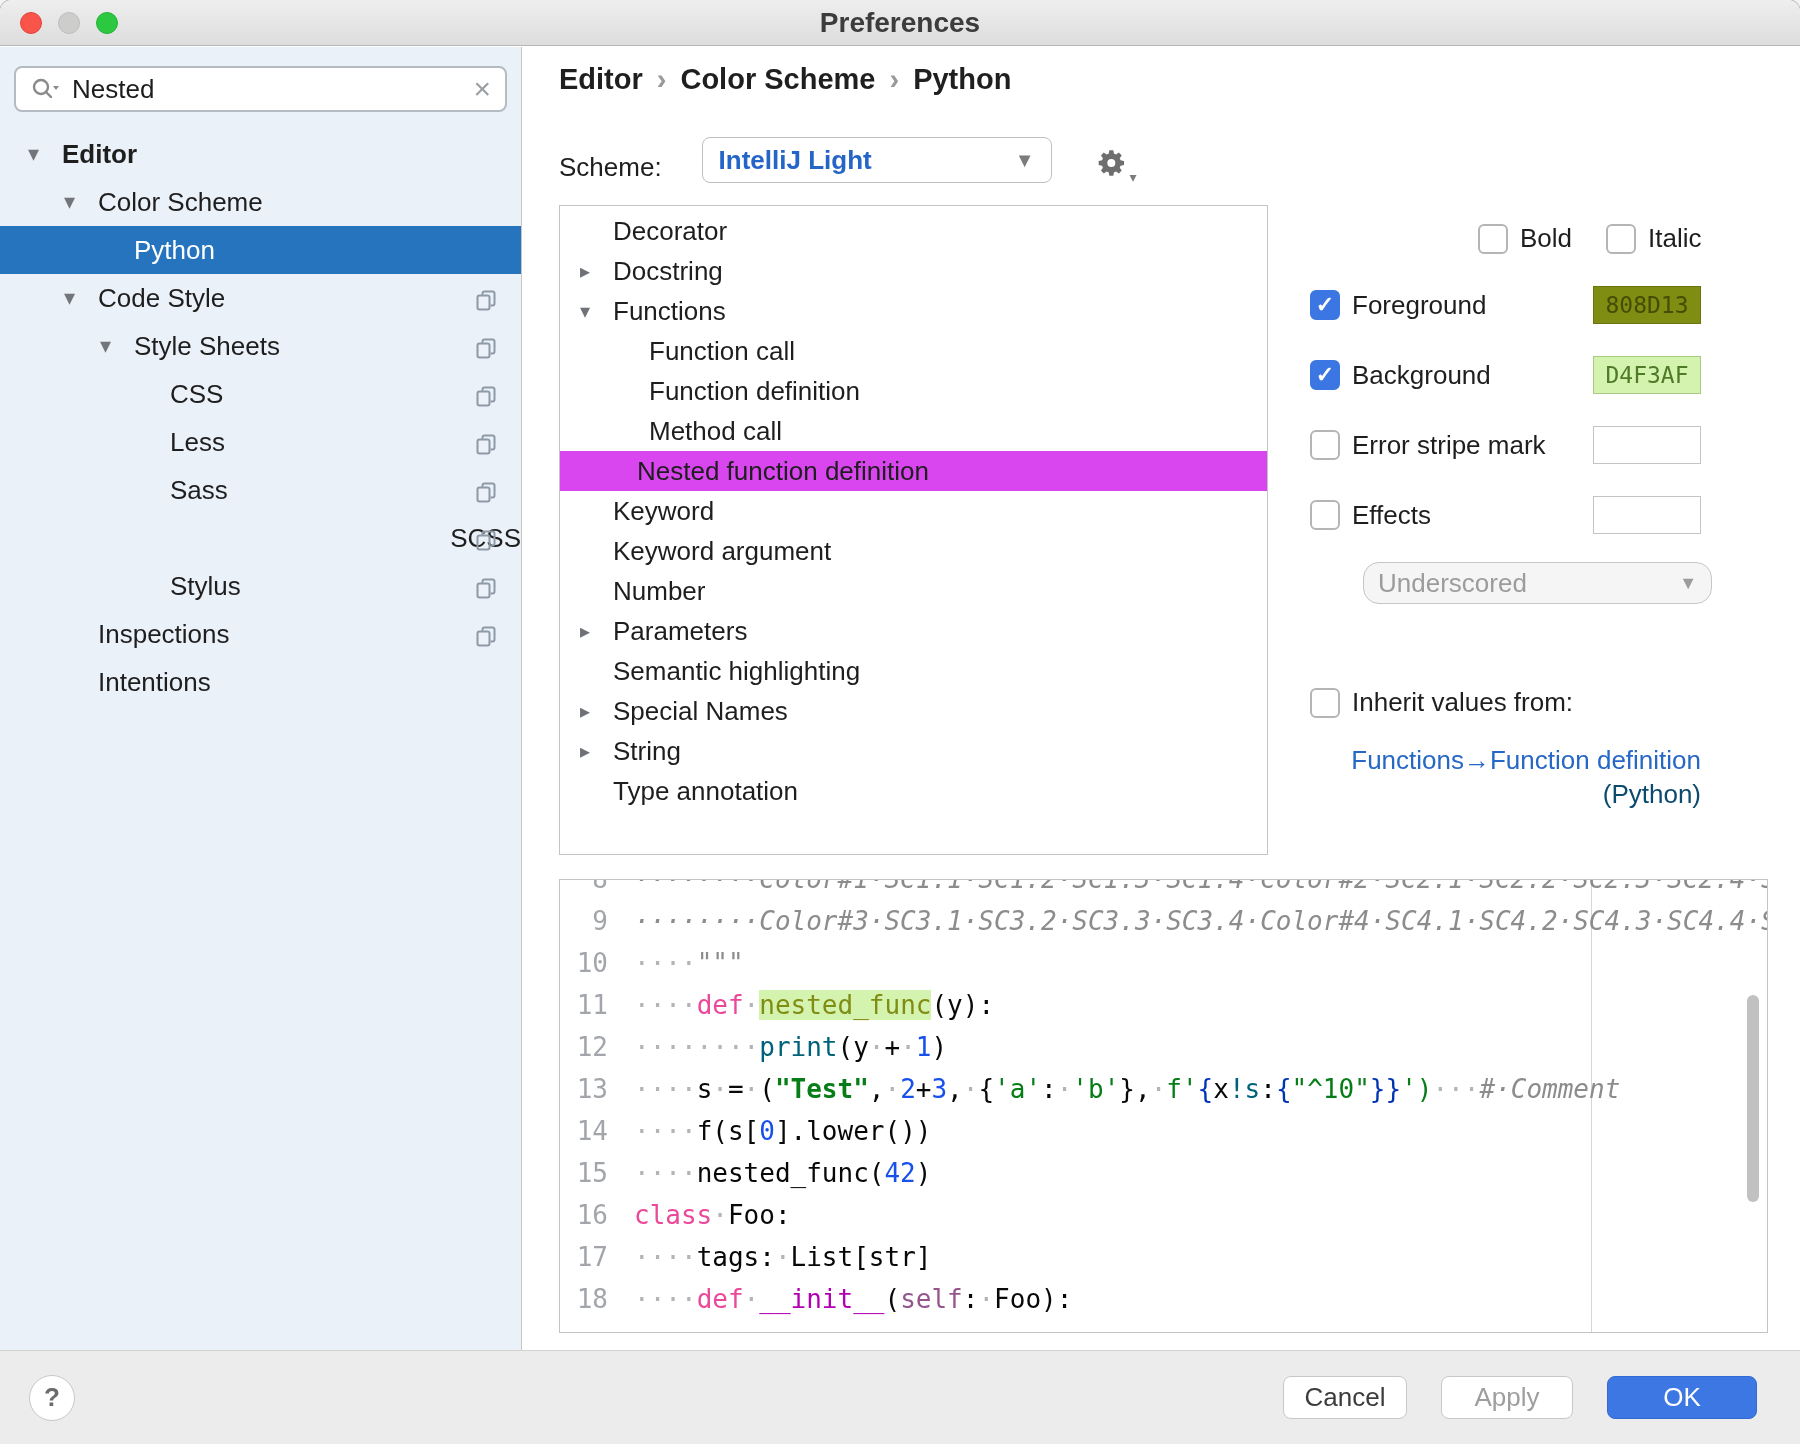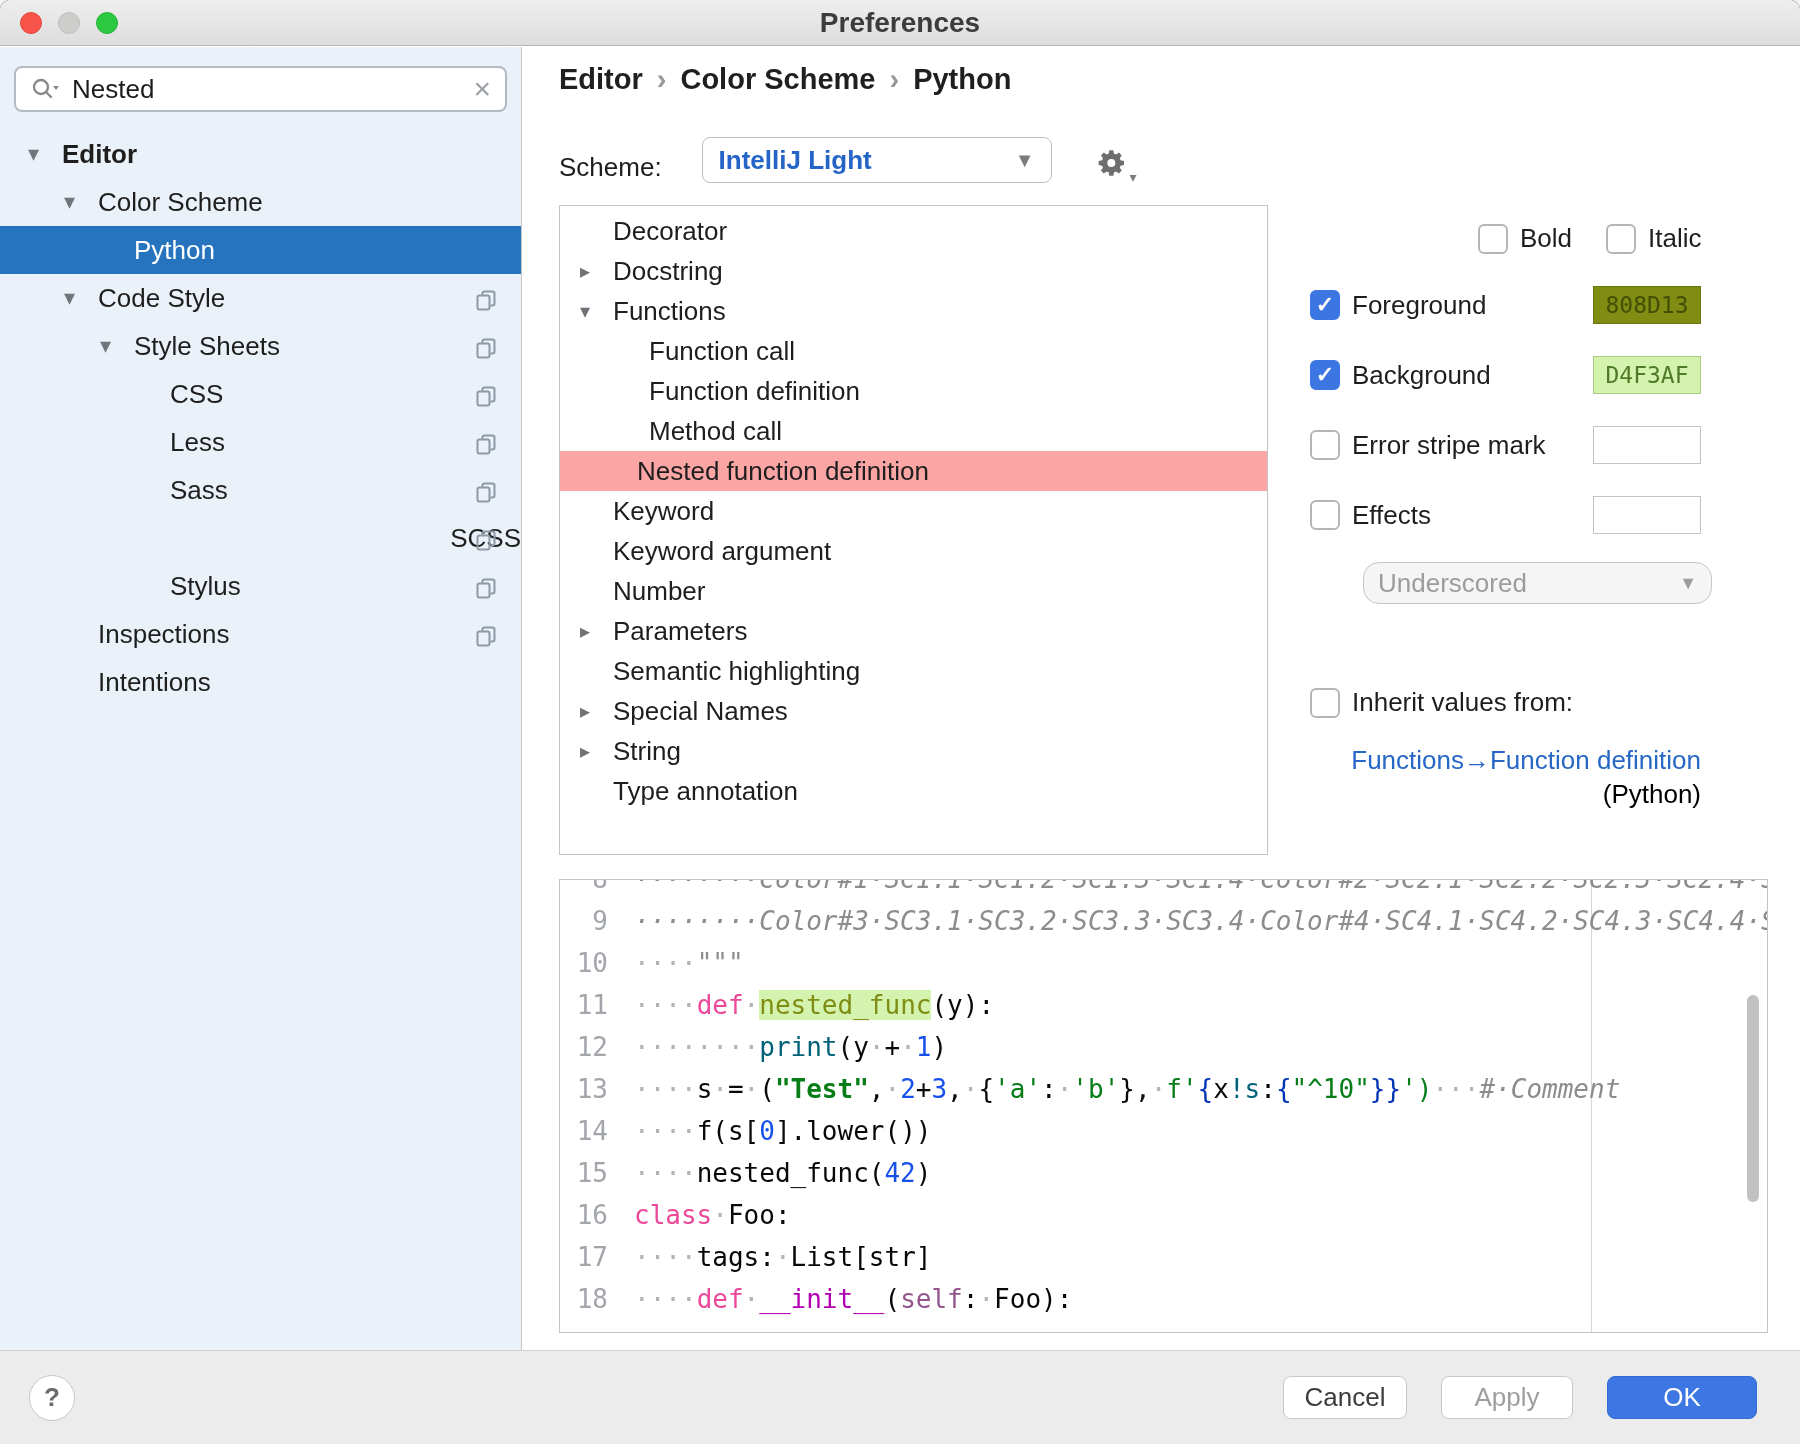--- a/index.html
+++ b/index.html
@@ -36,33 +36,33 @@
   .scheme-select .val{font-size:26px;font-weight:bold;color:#2565c8;flex:1;}
   .scheme-select .arrow{color:#7c7c7c;font-size:20px;}
   .gear-wrap{margin-left:44px;position:relative;display:flex;align-items:flex-end;}
   .gear-wrap .mini-arrow{color:#7c7c7c;font-size:14px;margin-left:2px;margin-bottom:-2px;}
   
   .attr-panel{position:absolute;left:36px;top:158px;width:709px;height:650px;border:1px solid #c4c4c4;background:#fff;overflow:hidden;padding-top:5px;}
   .attr-row{height:40px;display:flex;align-items:center;font-size:26px;color:#1e1e1e;}
   .attr-row .chev{width:33px;display:inline-block;color:#6e7277;font-size:20px;}
   .attr-row.lvl1{padding-left:20px;}
   .attr-row.lvl2{padding-left:56px;}
-  .attr-row.selected{background:#fca5a5;padding-left:44px;}
+  .attr-row.selected{background:#d946ef;padding-left:44px;}
   
   .options{position:absolute;left:767px;top:158px;width:478px;height:650px;}
   .opt-abs{position:absolute;display:flex;align-items:center;}
   .cb{width:30px;height:30px;border-radius:6px;background:#fff;border:2px solid #b5b5b5;display:inline-flex;align-items:center;justify-content:center;flex:0 0 auto;}
   .cb.checked{background:#3b76e3;border-color:#3b76e3;color:#fff;font-size:22px;font-weight:bold;}
   .cb-label{font-size:26px;color:#1e1e1e;margin-left:12px;}
   .swatch{position:absolute;right:67px;width:108px;height:38px;display:flex;align-items:center;justify-content:center;font-family:"DejaVu Sans Mono",monospace;font-size:23px;border:1px solid #c4c4c4;background:#fff;}
   .effect-select{position:absolute;left:73px;top:357px;width:349px;height:42px;border:1px solid #c6c6c6;border-radius:16px;background:#f5f5f5;display:flex;align-items:center;padding:0 14px;}
   .effect-select .val{flex:1;font-size:26px;color:#9c9c9c;}
   .effect-select .arrow{color:#9c9c9c;font-size:18px;}
   .inherit-link{position:absolute;right:67px;top:540px;font-size:26px;color:#2767c6;cursor:default;}
-  .inherit-lang{position:absolute;right:67px;top:574px;font-size:26px;color:#000000;}
+  .inherit-lang{position:absolute;right:67px;top:574px;font-size:26px;color:#0c4a6e;}
   
   .preview{position:absolute;left:36px;top:832px;width:1209px;height:454px;border:1px solid #c4c4c4;background:#fff;overflow:hidden;}
   .margin-guide{position:absolute;left:1031px;top:0;bottom:0;width:1px;background:#d6d6d6;}
   .code-lines{position:relative;margin-top:-22px;white-space:pre;font-family:"DejaVu Sans Mono",monospace;font-size:26px;}
   .code-line{height:42px;line-height:42px;display:flex;}
   .code-line .ln{width:48px;text-align:right;color:#a2a6aa;flex:0 0 auto;}
   .code-line .code{padding-left:26px;white-space:pre;}
   .tok-ws{color:#b2b4b6;}
   .tok-doc{color:#8c8c8c;font-style:italic;}
   .tok-comment{color:#8c8c8c;font-style:italic;}

